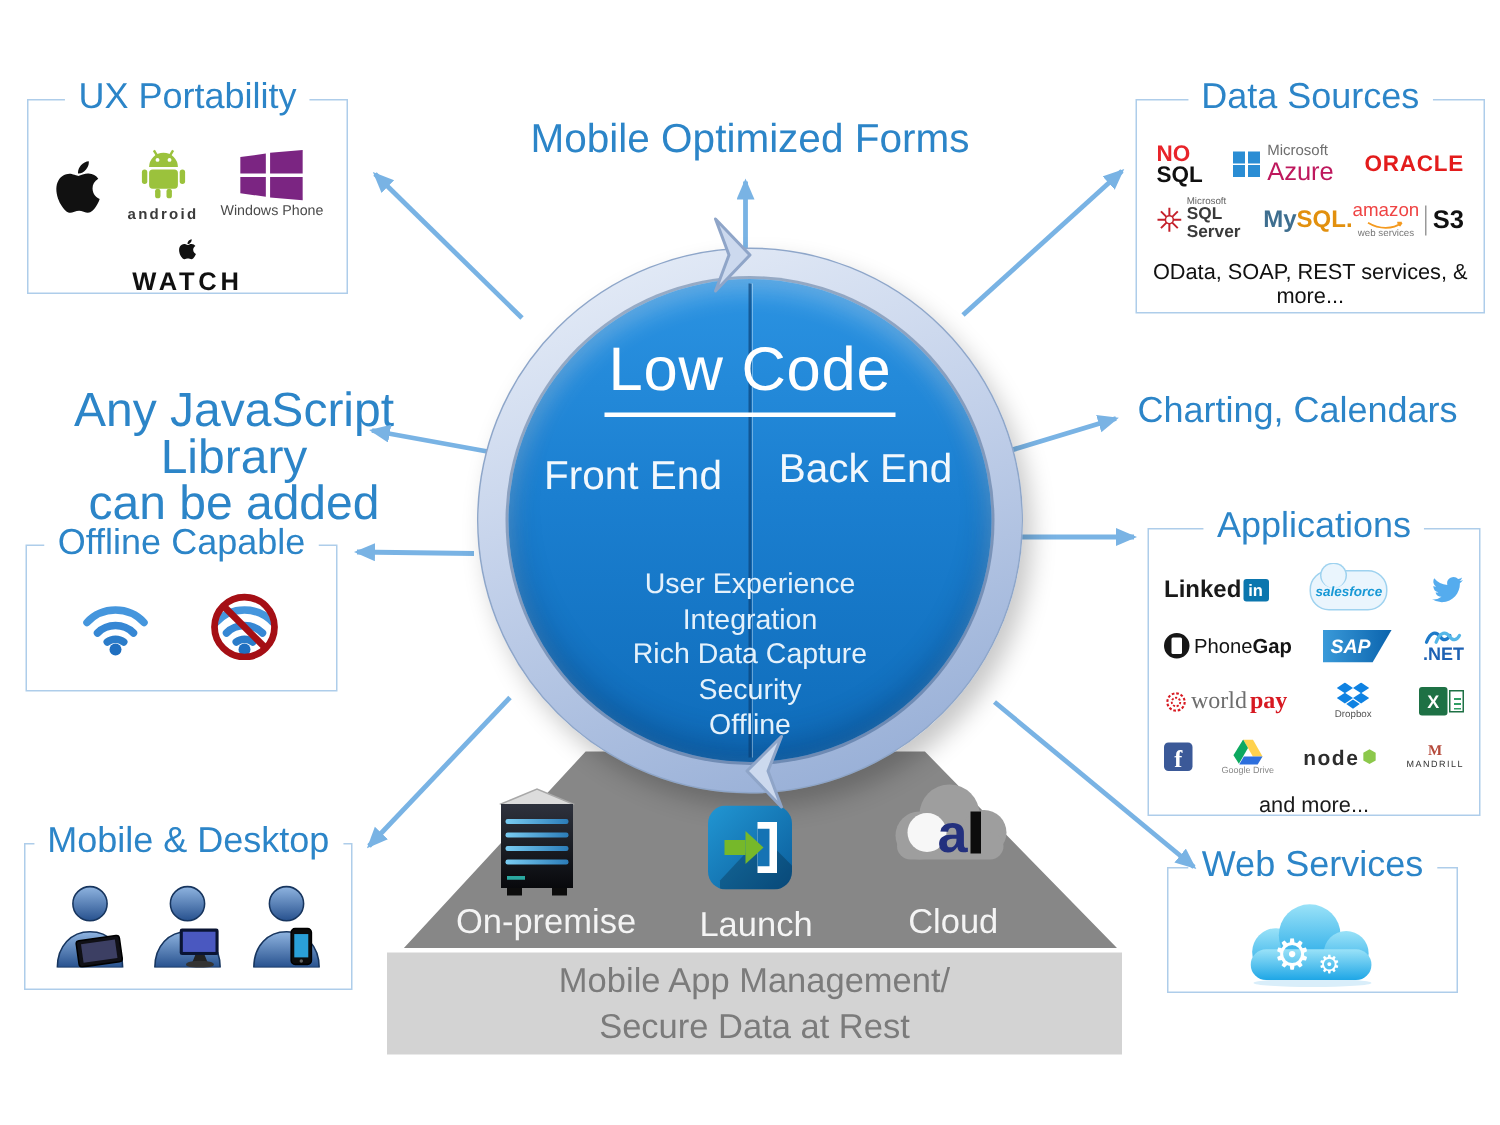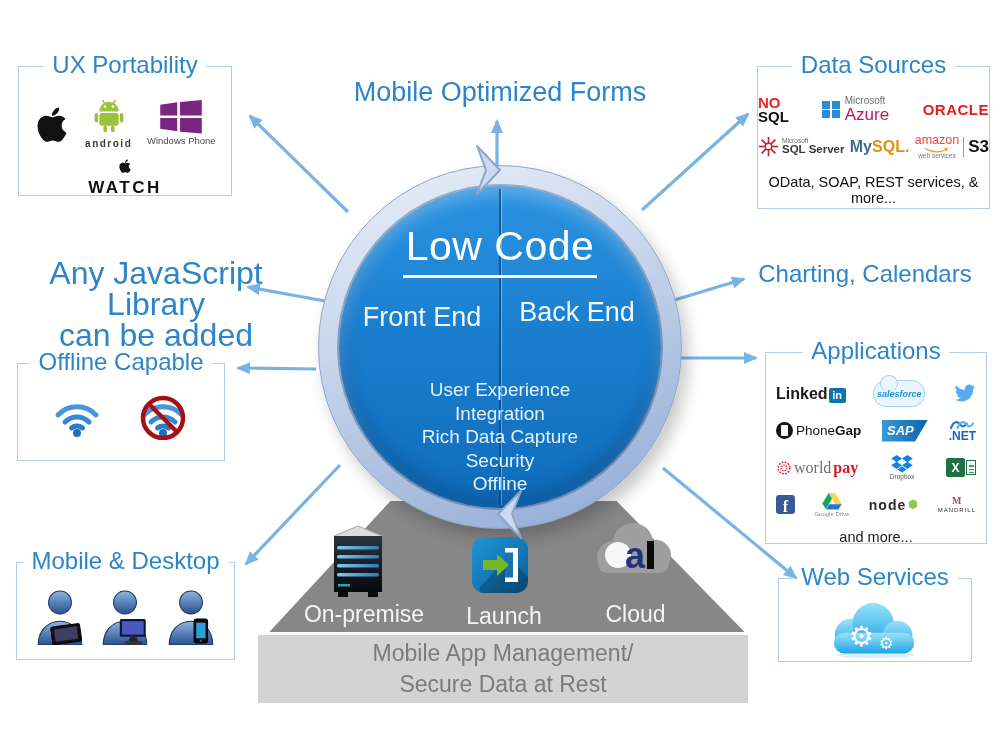--- a/index.html
+++ b/index.html
@@ -44,21 +44,21 @@
 
   
   .ux-row{display:flex;justify-content:space-around;align-items:center;margin:30px 8px 0;}
   .icon-stack{display:flex;flex-direction:column;align-items:center;gap:1px;}
   .android-label{font-size:10px;font-weight:700;letter-spacing:1.5px;color:#3a3a3a;}
   .win-label{font-size:9.5px;color:#4a4a4a;}
   .watch-row{display:flex;justify-content:center;align-items:center;gap:4px;margin-top:8px;flex-direction:column;}
   .watch-text{font-size:17px;font-weight:700;letter-spacing:2.5px;color:#101010;}
 
   
-  .ds-row{display:flex;justify-content:space-between;align-items:center;margin:0 0;height:37px;}
+  .ds-row{display:flex;justify-content:space-between;align-items:center;margin:0 13px;height:37px;}
   .ds-row.first{margin-top:24px;}
   .nosql{line-height:.88;font-weight:800;font-size:15px;text-align:left;}
   .nosql .no{color:#e8242a;}.nosql .sq{color:#101010;}
   .azure{display:flex;align-items:center;gap:5px;}
   .az-squares{display:grid;grid-template-columns:8px 8px;grid-gap:1.5px;}
   .az-squares i{width:8px;height:8px;background:#2a8dd4;}
   .az-text{line-height:1;}
   .az-ms{font-size:10px;color:#6e6e6e;}
   .az-az{font-size:17px;color:#be185d;}
   .oracle{font-size:15px;font-weight:800;color:#e31c1c;letter-spacing:.5px;}
@@ -72,21 +72,21 @@
   .aws-col{display:flex;flex-direction:column;align-items:center;line-height:1;}
   .aws-amzn{font-size:12.5px;font-weight:400;color:#ef4444;}
   .aws-sub{font-size:6.5px;color:#777;}
   .aws-div{width:1px;height:20px;background:#999;}
   .aws-s3{font-size:17px;font-weight:800;color:#111;}
   .ds-footer{margin-top:9px;text-align:center;font-size:14.5px;color:#111;}
 
   
   .app-row{display:flex;justify-content:space-between;align-items:center;margin:0 10px;height:37px;}
   .app-row.first{margin-top:22px;}
-  .linkedin{display:flex;align-items:flex-end;gap:1px;}
+  .linkedin{display:flex;align-items:center;gap:1px;}
   .li-text{font-size:16px;font-weight:800;color:#1a1a1a;}
   .li-badge{width:17px;height:15px;background:#0b76ae;color:#fff;font-size:11px;font-weight:700;
     border-radius:2px;display:flex;align-items:center;justify-content:center;}
   .sf-cloud{position:relative;width:50px;height:25px;background:#eaf5fd;border:1px solid #9ed2ef;
     border-radius:13px;display:flex;align-items:center;justify-content:center;}
   .sf-cloud::before{content:"";position:absolute;left:6px;top:-6px;width:16px;height:16px;border-radius:50%;
     background:#eaf5fd;border:1px solid #9ed2ef;border-bottom:none;}
   .sf-text{position:relative;font-style:italic;font-size:9px;color:#1798d5;font-weight:600;}
   .phonegap{display:flex;align-items:center;gap:3px;}
   .pg-icon{width:17px;height:17px;background:#161616;border-radius:50%;display:flex;align-items:center;justify-content:center;}

